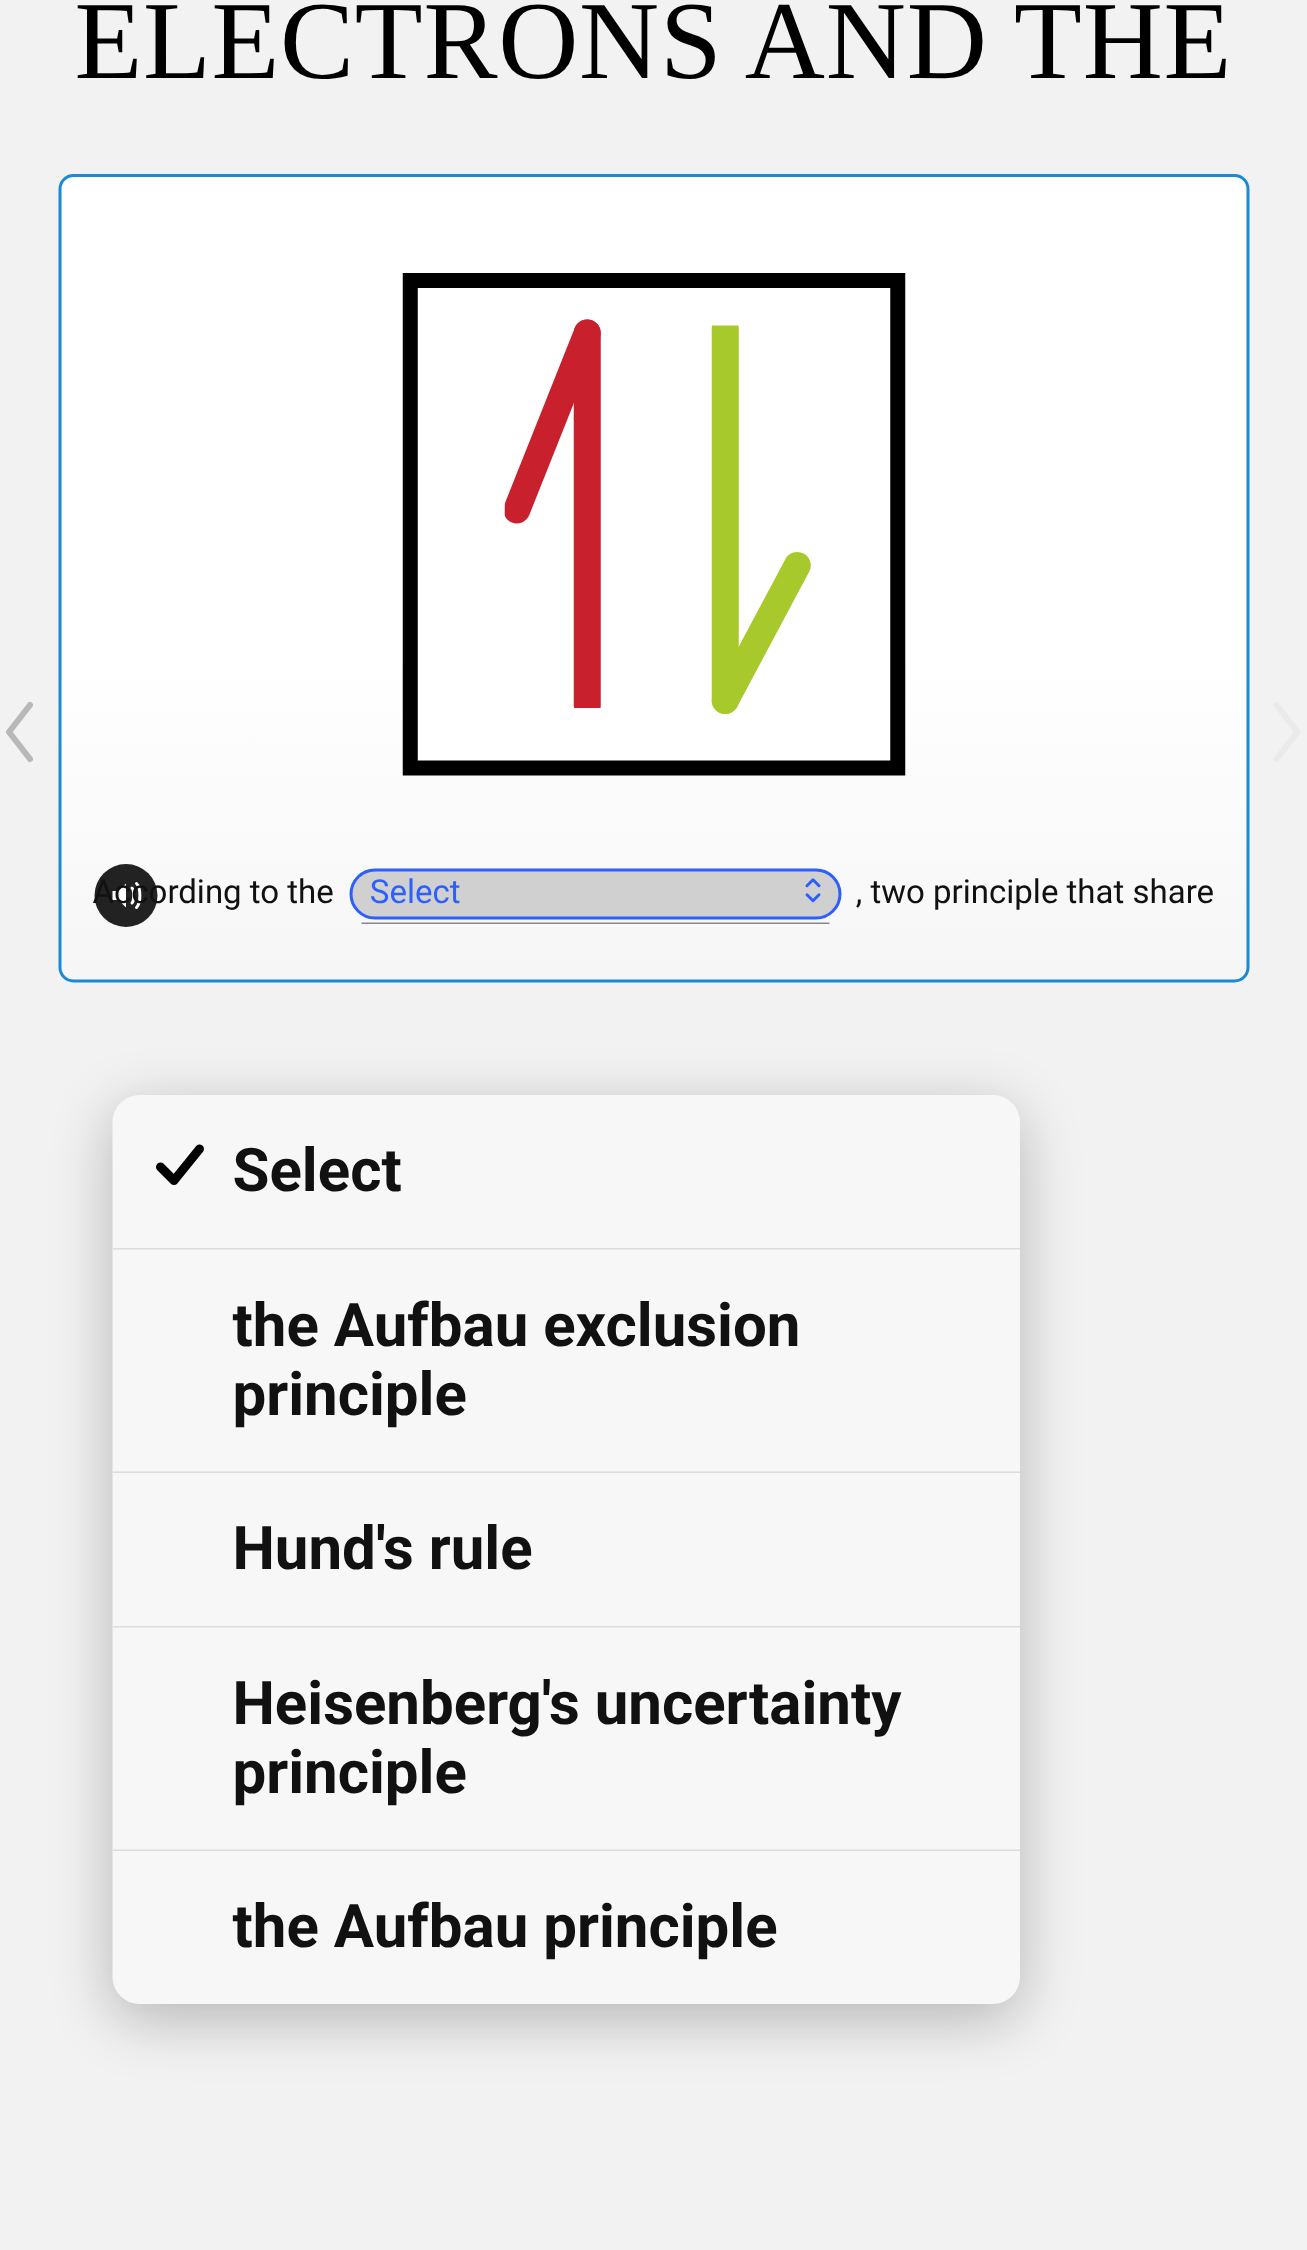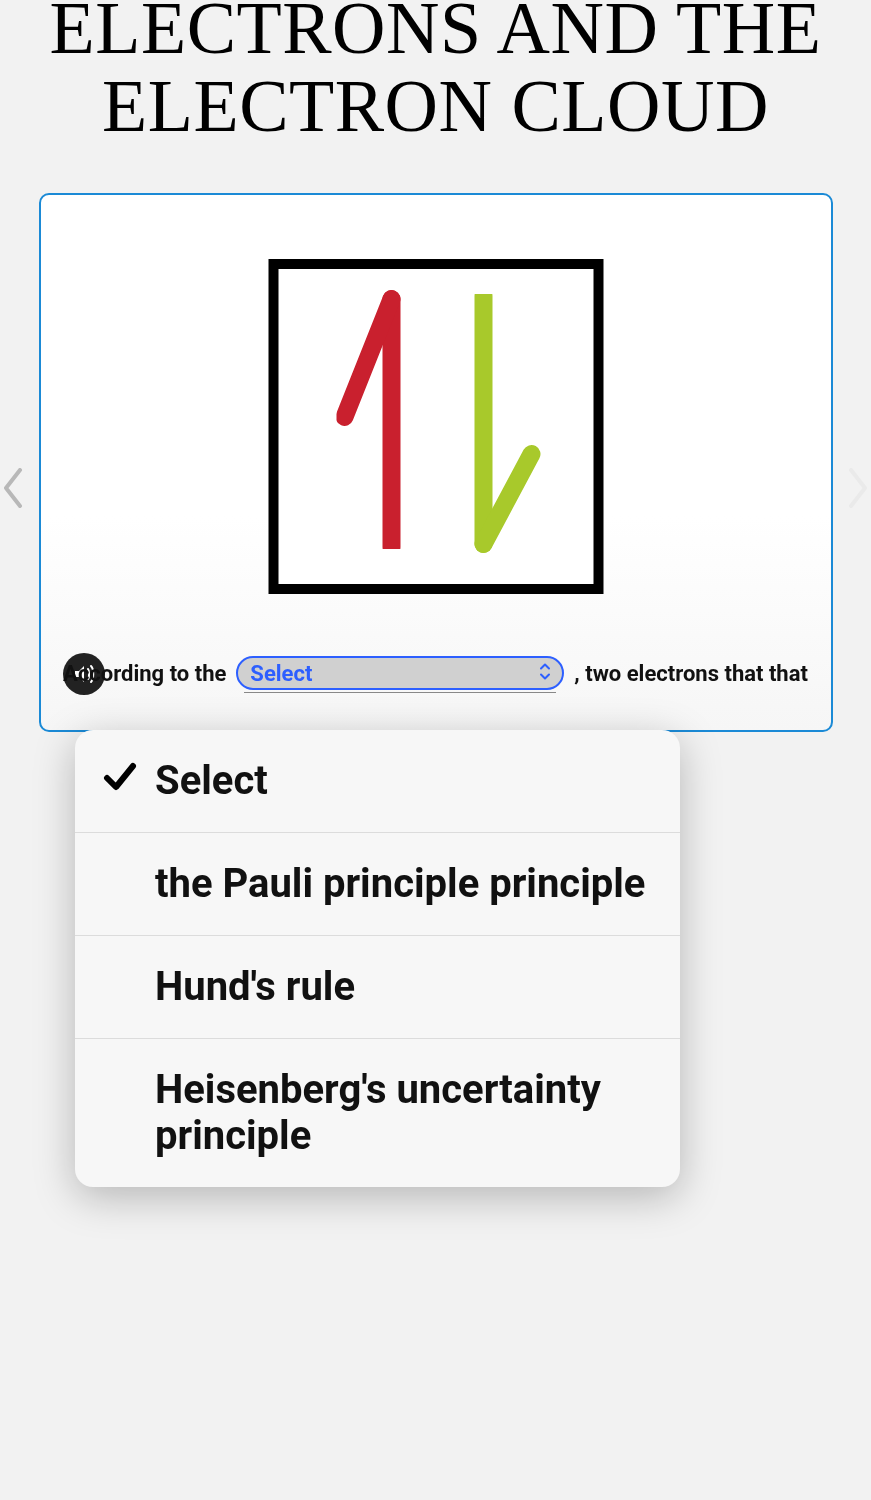--- a/index.html
+++ b/index.html
@@ -2,40 +2,39 @@
 <html><head>
 <meta charset="utf-8">
 <style>
   html,body{margin:0;padding:0;width:871px;height:1500px;background:#f2f2f2;font-family:-apple-system,BlinkMacSystemFont,"Segoe UI",Roboto,Helvetica,Arial,sans-serif;overflow:hidden;}
   .title{font-family:"Times New Roman",Times,serif;font-size:74px;text-align:center;color:#000;letter-spacing:0.5px;margin-top:-10px;line-height:1.05;}
   .card{position:relative;margin:48px auto 0 auto;width:790px;height:535px;background:linear-gradient(to bottom,#fff 0%,#fff 60%,#f6f6f6 100%);border:2px solid #1b8ad6;border-radius:10px;}
   .orbital-box{position:absolute;top:64px;left:50%;transform:translateX(-50%);width:315px;height:315px;border:10px solid #000;background:#fff;}
   .arrow-up{position:absolute;left:58px;top:20px;}
   .arrow-down{position:absolute;left:185px;top:25px;}
   .question-area{position:absolute;bottom:40px;left:0;right:0;text-align:center;font-size:22px;color:#111;}
-  .question-line{display:inline-flex;align-items:center;justify-content:center;flex-wrap:wrap;gap:0;font-weight:bold;}
+  .question-line{display:inline-flex;align-items:center;justify-content:center;flex-wrap:wrap;gap:0;}
   .select-box{display:inline-flex;align-items:center;width:328px;height:34px;background:#d0d0d0;border:2px solid #2d5fff;border-radius:17px;margin:0 4px;padding:0 12px;box-sizing:border-box;position:relative;}
   .select-text{color:#2d5fff;font-size:22px;}
   .select-chevrons{position:absolute;right:10px;top:50%;transform:translateY(-50%);}
   .underline{position:absolute;bottom:-5px;left:6px;right:6px;height:1px;background:#888;}
   .audio-btn{position:absolute;left:22px;bottom:35px;width:42px;height:42px;border-radius:50%;background:#222;display:flex;align-items:center;justify-content:center;}
   .nav-left,.nav-right{position:absolute;top:466px;width:30px;height:44px;display:flex;align-items:center;justify-content:center;}
   .nav-left{left:-2px;}
   .nav-right{right:-2px;}
   .dropdown{position:absolute;top:730px;left:75px;width:605px;background:#f7f7f7;border-radius:18px;box-shadow:0 10px 40px rgba(0,0,0,0.25);overflow:hidden;}
   .dd-item{display:flex;align-items:center;padding:28px 30px 28px 80px;border-bottom:1px solid #dcdcdc;font-size:40px;font-weight:700;color:#111;line-height:1.15;position:relative;}
   .dd-item:last-child{border-bottom:none;}
   .check{position:absolute;left:28px;top:50%;transform:translateY(-50%);}
 </style>
 </head>
 <body>
 
 <div class="title">
   <div>ELECTRONS AND THE</div>
-  <div>ELECTRON CLOUD</div>
 </div>
 
 <div class="nav-left">
   <svg width="22" height="40" viewBox="0 0 22 40">
       <polyline points="18,2 4,20 18,38" fill="none" stroke="#b8b8b8" stroke-width="4" stroke-linecap="round" stroke-linejoin="round"></polyline>
     </svg>
 </div>
 <div class="nav-right">
   <svg width="22" height="40" viewBox="0 0 22 40">
       <polyline points="4,2 18,20 4,38" fill="none" stroke="#eaeaea" stroke-width="4" stroke-linecap="round" stroke-linejoin="round"></polyline>
@@ -71,36 +70,39 @@
         <span class="select-text">Select</span>
         <span class="select-chevrons">
           <svg width="14" height="18" viewBox="0 0 14 18">
               <polyline points="3,6 7,2 11,6" fill="none" stroke="#2d5fff" stroke-width="2" stroke-linecap="round" stroke-linejoin="round"></polyline>
               <polyline points="3,12 7,16 11,12" fill="none" stroke="#2d5fff" stroke-width="2" stroke-linecap="round" stroke-linejoin="round"></polyline>
             </svg>
         </span>
         <span class="underline"></span>
       </span>
       <span style="width:6px;"></span>
-      <span>, two electrons that that</span>
+      <span>, two principle that share</span>
     </div>
   </div>
 </div>
 
 <div class="dropdown">
   <div class="dd-item">
     <span class="check">
       <svg width="34" height="34" viewBox="0 0 34 34">
           <polyline points="4,18 13,27 30,6" fill="none" stroke="#000" stroke-width="6" stroke-linecap="round" stroke-linejoin="round"></polyline>
         </svg>
     </span>
     <span>Select</span>
   </div>
   <div class="dd-item">
-    <span>the Pauli principle principle</span>
+    <span>the Aufbau exclusion principle</span>
   </div>
   <div class="dd-item">
     <span>Hund's rule</span>
   </div>
   <div class="dd-item">
     <span>Heisenberg's uncertainty principle</span>
   </div>
+  <div class="dd-item">
+    <span>the Aufbau principle</span>
+  </div>
 </div>
 
 </body></html>

